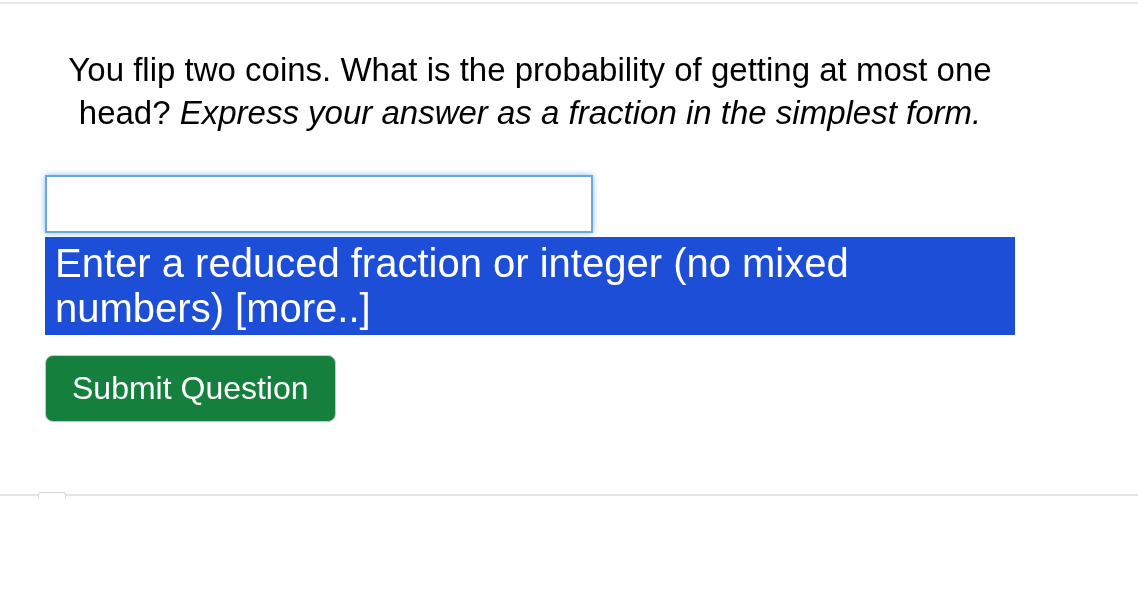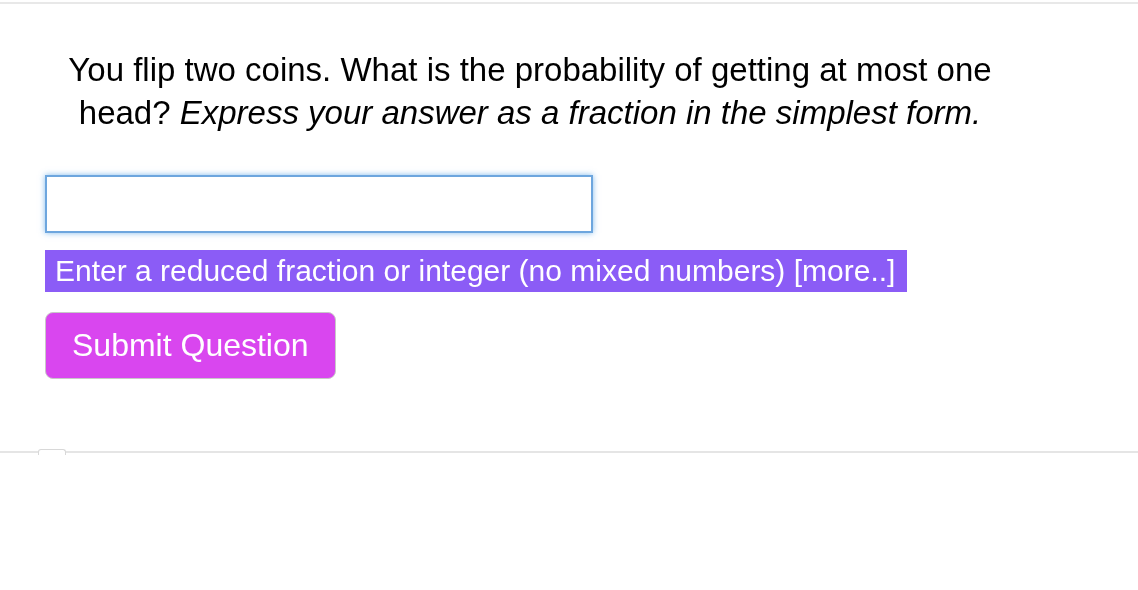--- a/index.html
+++ b/index.html
@@ -40,30 +40,30 @@
       padding: 8px 12px;
       border: 2px solid #6da6de;
       box-shadow: 0 0 6px rgba(80,160,230,0.7);
       outline: none;
       font-family: inherit;
       display: block;
       margin-bottom: 4px;
     }
     .hint-bar {
       display: inline-block;
-      background: #8b5cf6;
+      background: #1d4ed8;
       color: #fff;
-      font-size: 30px;
+      font-size: 40px;
       padding: 4px 12px 4px 10px;
-      margin: 13px 0 20px 0;
+      margin: 0 0 20px 0;
       font-family: inherit;
     }
     .submit-btn {
       display: inline-block;
-      background: #d946ef;
+      background: #15803d;
       color: #fff;
       font-size: 32px;
       padding: 14px 26px;
       border: 1px solid #c8c8c8;
       border-radius: 8px;
       cursor: pointer;
       font-family: inherit;
     }
     .divider-bottom {
       border-top: 2px solid #e5e5e5;

